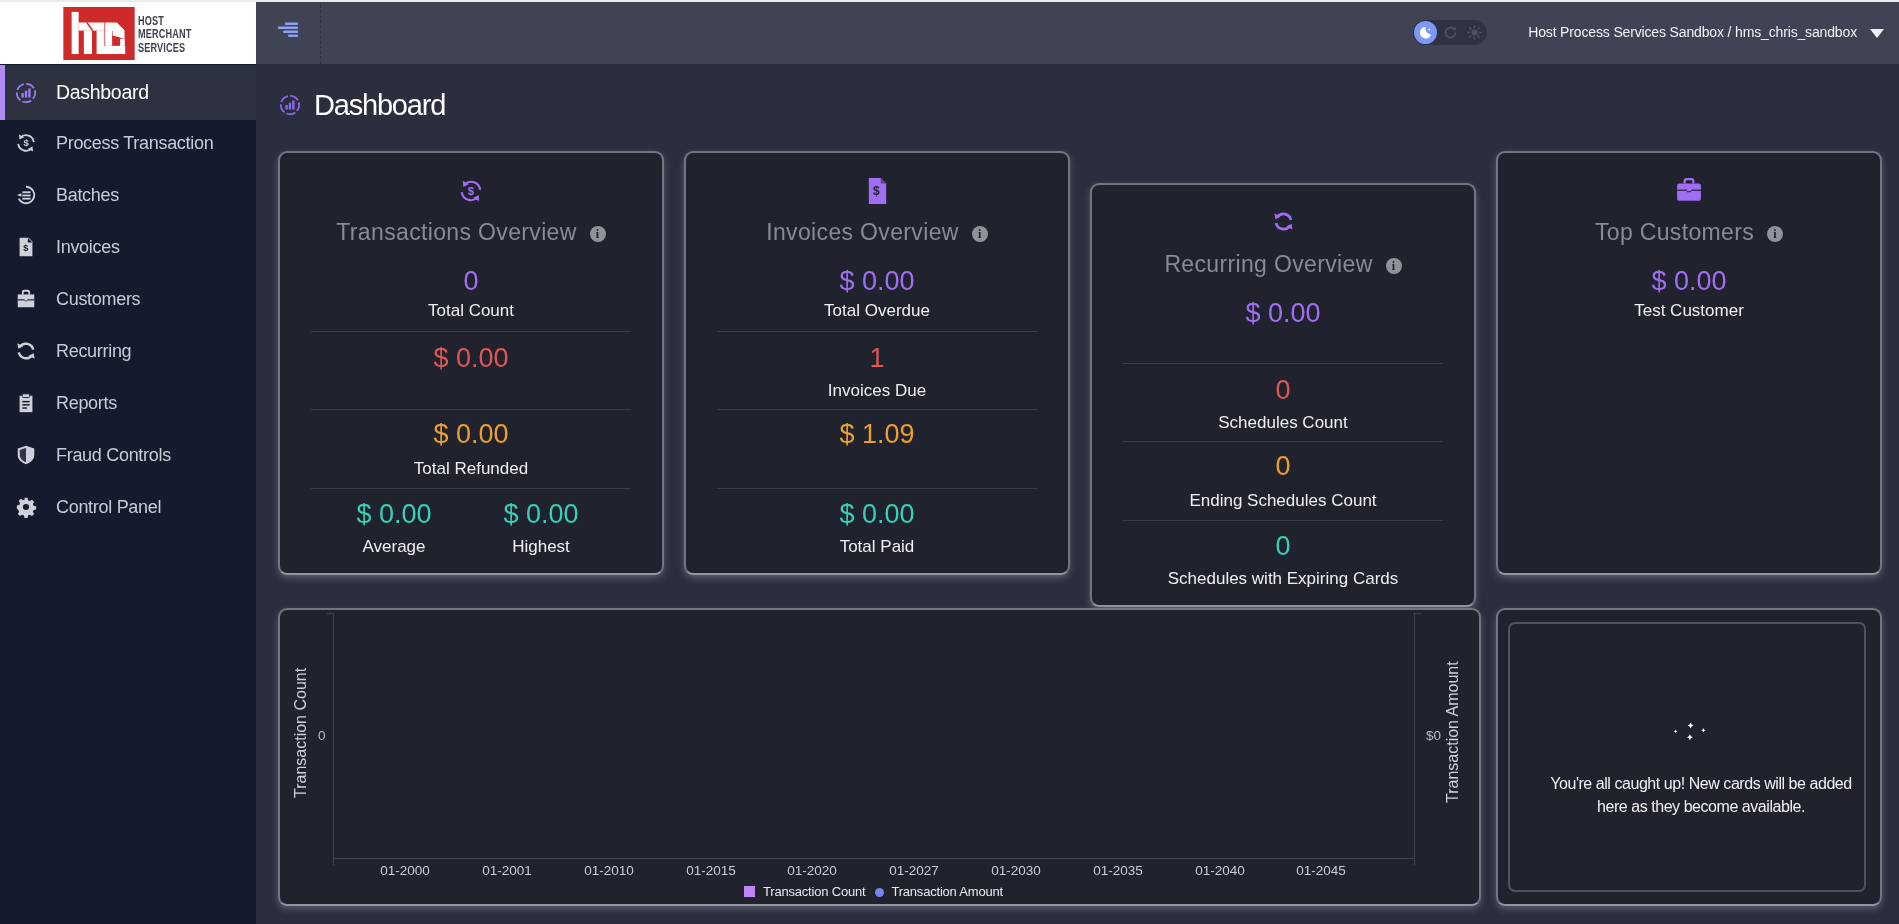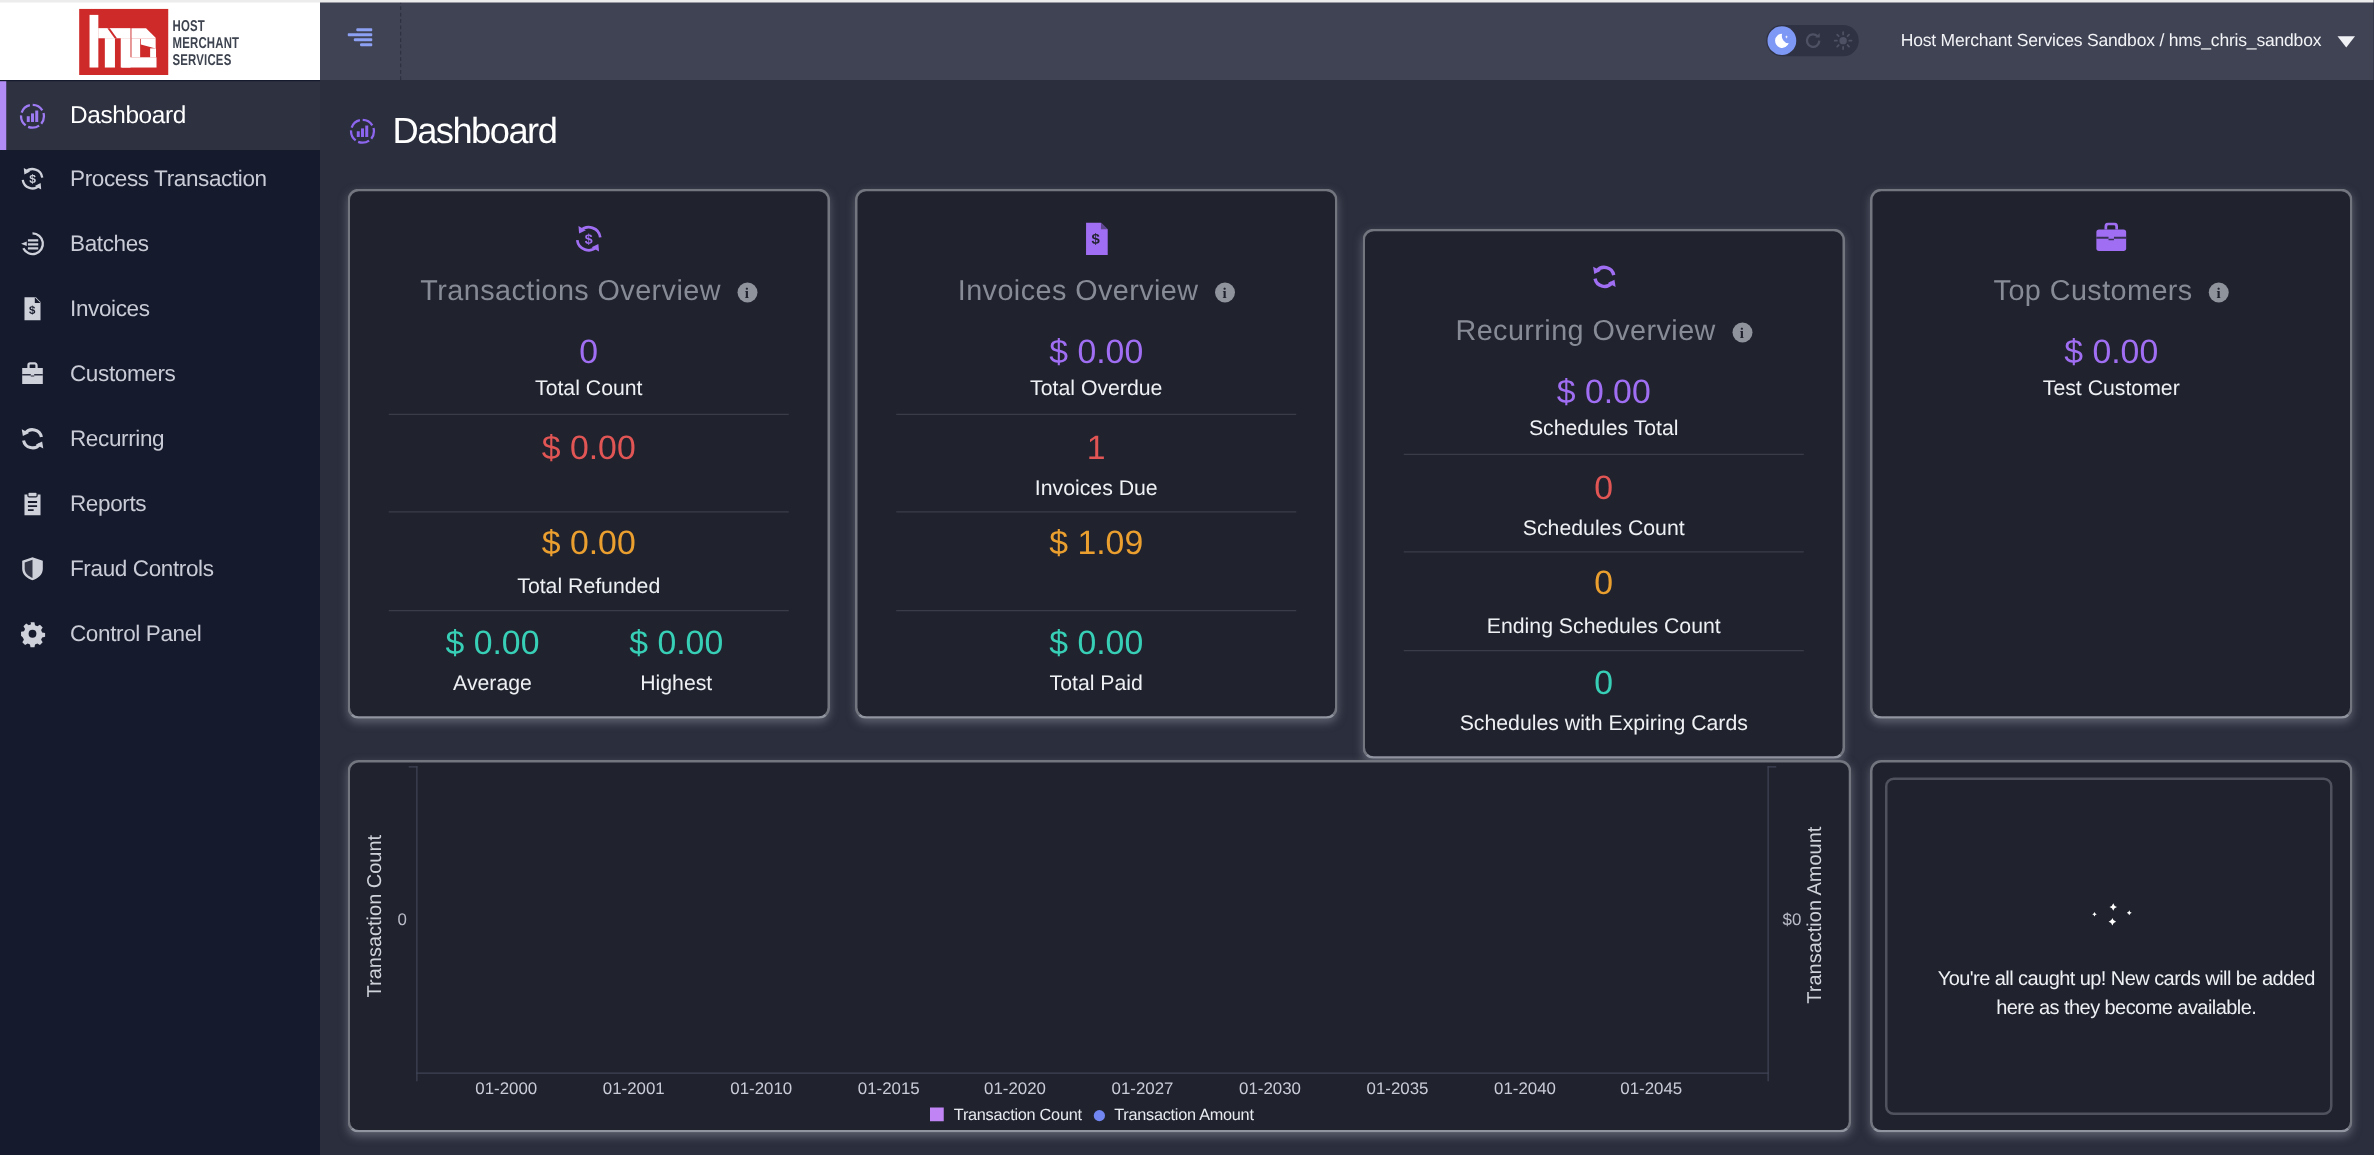--- a/index.html
+++ b/index.html
@@ -94,21 +94,21 @@
           <line x1="12" y1="19" x2="12" y2="21.5"></line>
           <line x1="2.5" y1="12" x2="5" y2="12"></line>
           <line x1="19" y1="12" x2="21.5" y2="12"></line>
           <line x1="5.3" y1="5.3" x2="7" y2="7"></line>
           <line x1="17" y1="17" x2="18.7" y2="18.7"></line>
           <line x1="18.7" y1="5.3" x2="17" y2="7"></line>
           <line x1="7" y1="17" x2="5.3" y2="18.7"></line>
         </g>
       </svg>
 </div>
-<div class="acct">Host Merchant Services Sandbox / hms_chris_sandbox</div>
+<div class="acct">Host Process Services Sandbox / hms_chris_sandbox</div>
 <div class="caret"></div>
 
 <div class="sidebar">
   <div class="logo">
     <svg class="logobox" viewBox="0 0 74 55">
       <rect width="74" height="55" fill="#ce2a2a"></rect>
       <g fill="#ffffff">
         <rect x="8.6" y="5.1" width="7.3" height="43.7"></rect>
         <rect x="15.8" y="16.1" width="26.8" height="8.4"></rect>
         <rect x="21.3" y="24.4" width="8.4" height="24.4"></rect>
@@ -292,21 +292,20 @@
             <path d="M19.8 10.5a8 8 0 0 0-14.2-3.3"></path>
             <path d="M4.2 13.5a8 8 0 0 0 14.2 3.3"></path>
           </g>
           <g fill="#a06ef2">
             <path d="M2.6 3.6l1 6 5.4-2.7z"></path>
             <path d="M21.4 20.4l-1-6-5.4 2.7z"></path>
           </g>
         </svg></div>
   <div class="ctitle">Recurring Overview<span class="info">i</span></div>
   <div class="val v-purple" style="top:113px;">$ 0.00</div>
-  <div class="lab" style="top:148px;">Schedules Total</div>
   <div class="cdiv" style="top:178px;"></div>
   <div class="val v-red" style="top:190px;">0</div>
   <div class="lab" style="top:228px;">Schedules Count</div>
   <div class="cdiv" style="top:256px;"></div>
   <div class="val v-orange" style="top:266px;">0</div>
   <div class="lab" style="top:306px;">Ending Schedules Count</div>
   <div class="cdiv" style="top:335px;"></div>
   <div class="val v-teal" style="top:346px;">0</div>
   <div class="lab" style="top:384px;">Schedules with Expiring Cards</div>
 </div>

